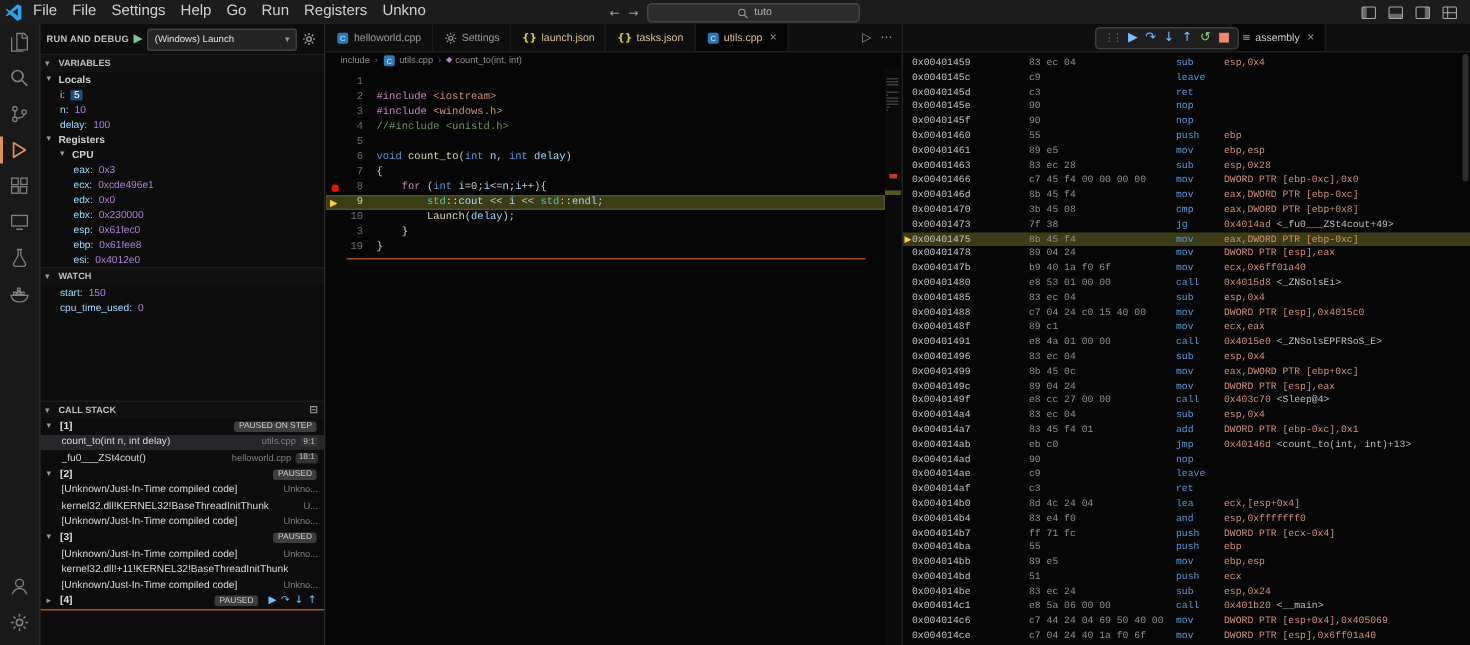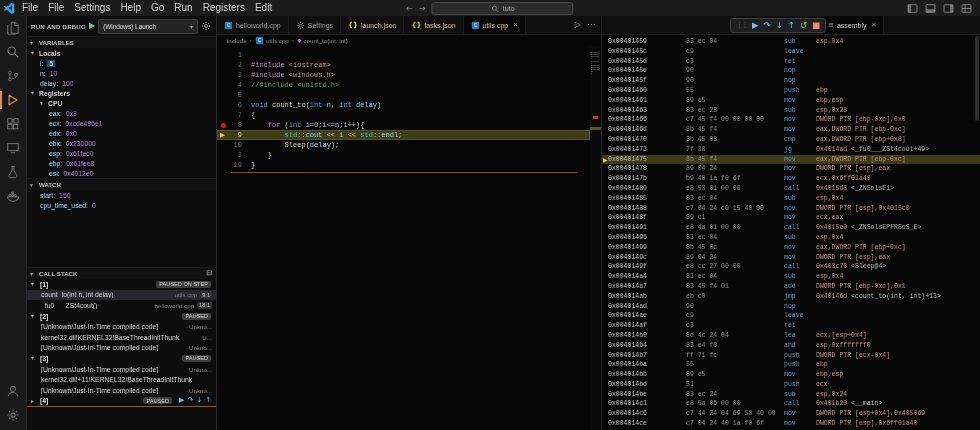--- a/index.html
+++ b/index.html
@@ -114,21 +114,21 @@
         </svg>
     </span>
     <nav class="menubar">
         <span class="menu-item">File</span>
         <span class="menu-item">File</span>
         <span class="menu-item">Settings</span>
         <span class="menu-item">Help</span>
         <span class="menu-item">Go</span>
         <span class="menu-item">Run</span>
         <span class="menu-item">Registers</span>
-        <span class="menu-item">Edit</span>
+        <span class="menu-item">Unkno</span>
       </nav>
     <div class="cmd-wrap">
       <span class="nav-arrow g">←</span>
       <span class="nav-arrow g">→</span>
       <div class="cmdcenter">
         <span>
           <svg width="8" height="8" viewBox="0 0 16 16">
               <circle cx="6.5" cy="6.5" r="4.2" fill="none" stroke="#9a9a9a" stroke-width="1.5"></circle>
               <path d="M9.8 9.8 14 14" stroke="#9a9a9a" stroke-width="1.5"></path>
             </svg>
@@ -490,21 +490,21 @@
     <div class="code" id="codeEl">
         <div class="code-line"><span class="gutter"><span class="num">1</span></span><span class="ltext"></span></div>
         <div class="code-line"><span class="gutter"><span class="num">2</span></span><span class="ltext"><span class="tk-pp">#include</span><span class="tk-pl"> </span><span class="tk-str">&lt;iostream&gt;</span></span></div>
         <div class="code-line"><span class="gutter"><span class="num">3</span></span><span class="ltext"><span class="tk-pp">#include</span><span class="tk-pl"> </span><span class="tk-str">&lt;windows.h&gt;</span></span></div>
         <div class="code-line"><span class="gutter"><span class="num">4</span></span><span class="ltext"><span class="tk-cm">//#include &lt;unistd.h&gt;</span></span></div>
         <div class="code-line"><span class="gutter"><span class="num">5</span></span><span class="ltext"></span></div>
         <div class="code-line"><span class="gutter"><span class="num">6</span></span><span class="ltext"><span class="tk-kw">void</span><span class="tk-pl"> </span><span class="tk-fn">count_to</span><span class="tk-pl">(</span><span class="tk-kw">int</span><span class="tk-pl"> </span><span class="tk-vr">n</span><span class="tk-pl">, </span><span class="tk-kw">int</span><span class="tk-pl"> </span><span class="tk-vr">delay</span><span class="tk-pl">)</span></span></div>
         <div class="code-line"><span class="gutter"><span class="num">7</span></span><span class="ltext"><span class="tk-pl">{</span></span></div>
         <div class="code-line"><span class="gutter"><span class="bp-dot"></span><span class="num">8</span></span><span class="ltext"><span class="tk-pl">    </span><span class="tk-ctl">for</span><span class="tk-pl"> (</span><span class="tk-kw">int</span><span class="tk-pl"> </span><span class="tk-vr">i</span><span class="tk-pl">=</span><span class="tk-num">0</span><span class="tk-pl">;</span><span class="tk-vr">i</span><span class="tk-pl">&lt;=</span><span class="tk-vr">n</span><span class="tk-pl">;</span><span class="tk-vr">i</span><span class="tk-pl">++){</span></span></div>
         <div class="code-line current"><span class="gutter"><span class="cur-arrow g">▶</span><span class="num">9</span></span><span class="ltext"><span class="tk-pl">        </span><span class="tk-ty">std</span><span class="tk-pl">::</span><span class="tk-vr">cout</span><span class="tk-pl"> &lt;&lt; </span><span class="tk-vr">i</span><span class="tk-pl"> &lt;&lt; </span><span class="tk-ty">std</span><span class="tk-pl">::</span><span class="tk-vr">endl</span><span class="tk-pl">;</span></span></div>
-        <div class="code-line"><span class="gutter"><span class="num">10</span></span><span class="ltext"><span class="tk-pl">        </span><span class="tk-fn">Sleep</span><span class="tk-pl">(</span><span class="tk-vr">delay</span><span class="tk-pl">);</span></span></div>
+        <div class="code-line"><span class="gutter"><span class="num">10</span></span><span class="ltext"><span class="tk-pl">        </span><span class="tk-fn">Launch</span><span class="tk-pl">(</span><span class="tk-vr">delay</span><span class="tk-pl">);</span></span></div>
         <div class="code-line"><span class="gutter"><span class="num">3</span></span><span class="ltext"><span class="tk-pl">    }</span></span></div>
         <div class="code-line"><span class="gutter"><span class="num">19</span></span><span class="ltext"><span class="tk-pl">}</span></span></div>
       </div>
     <div class="minimap" id="minimapEl">
       <span class="mm-bp"></span>
       <span class="mm-cur"></span>
     <span class="mm-bar" style="top: 6.1px; width: 8px;"></span>
         <span class="mm-bar" style="top: 8.2px; width: 8px;"></span>
         <span class="mm-bar" style="top: 10.3px; width: 8px;"></span>
         <span class="mm-bar" style="top: 14.5px; width: 8px;"></span>

